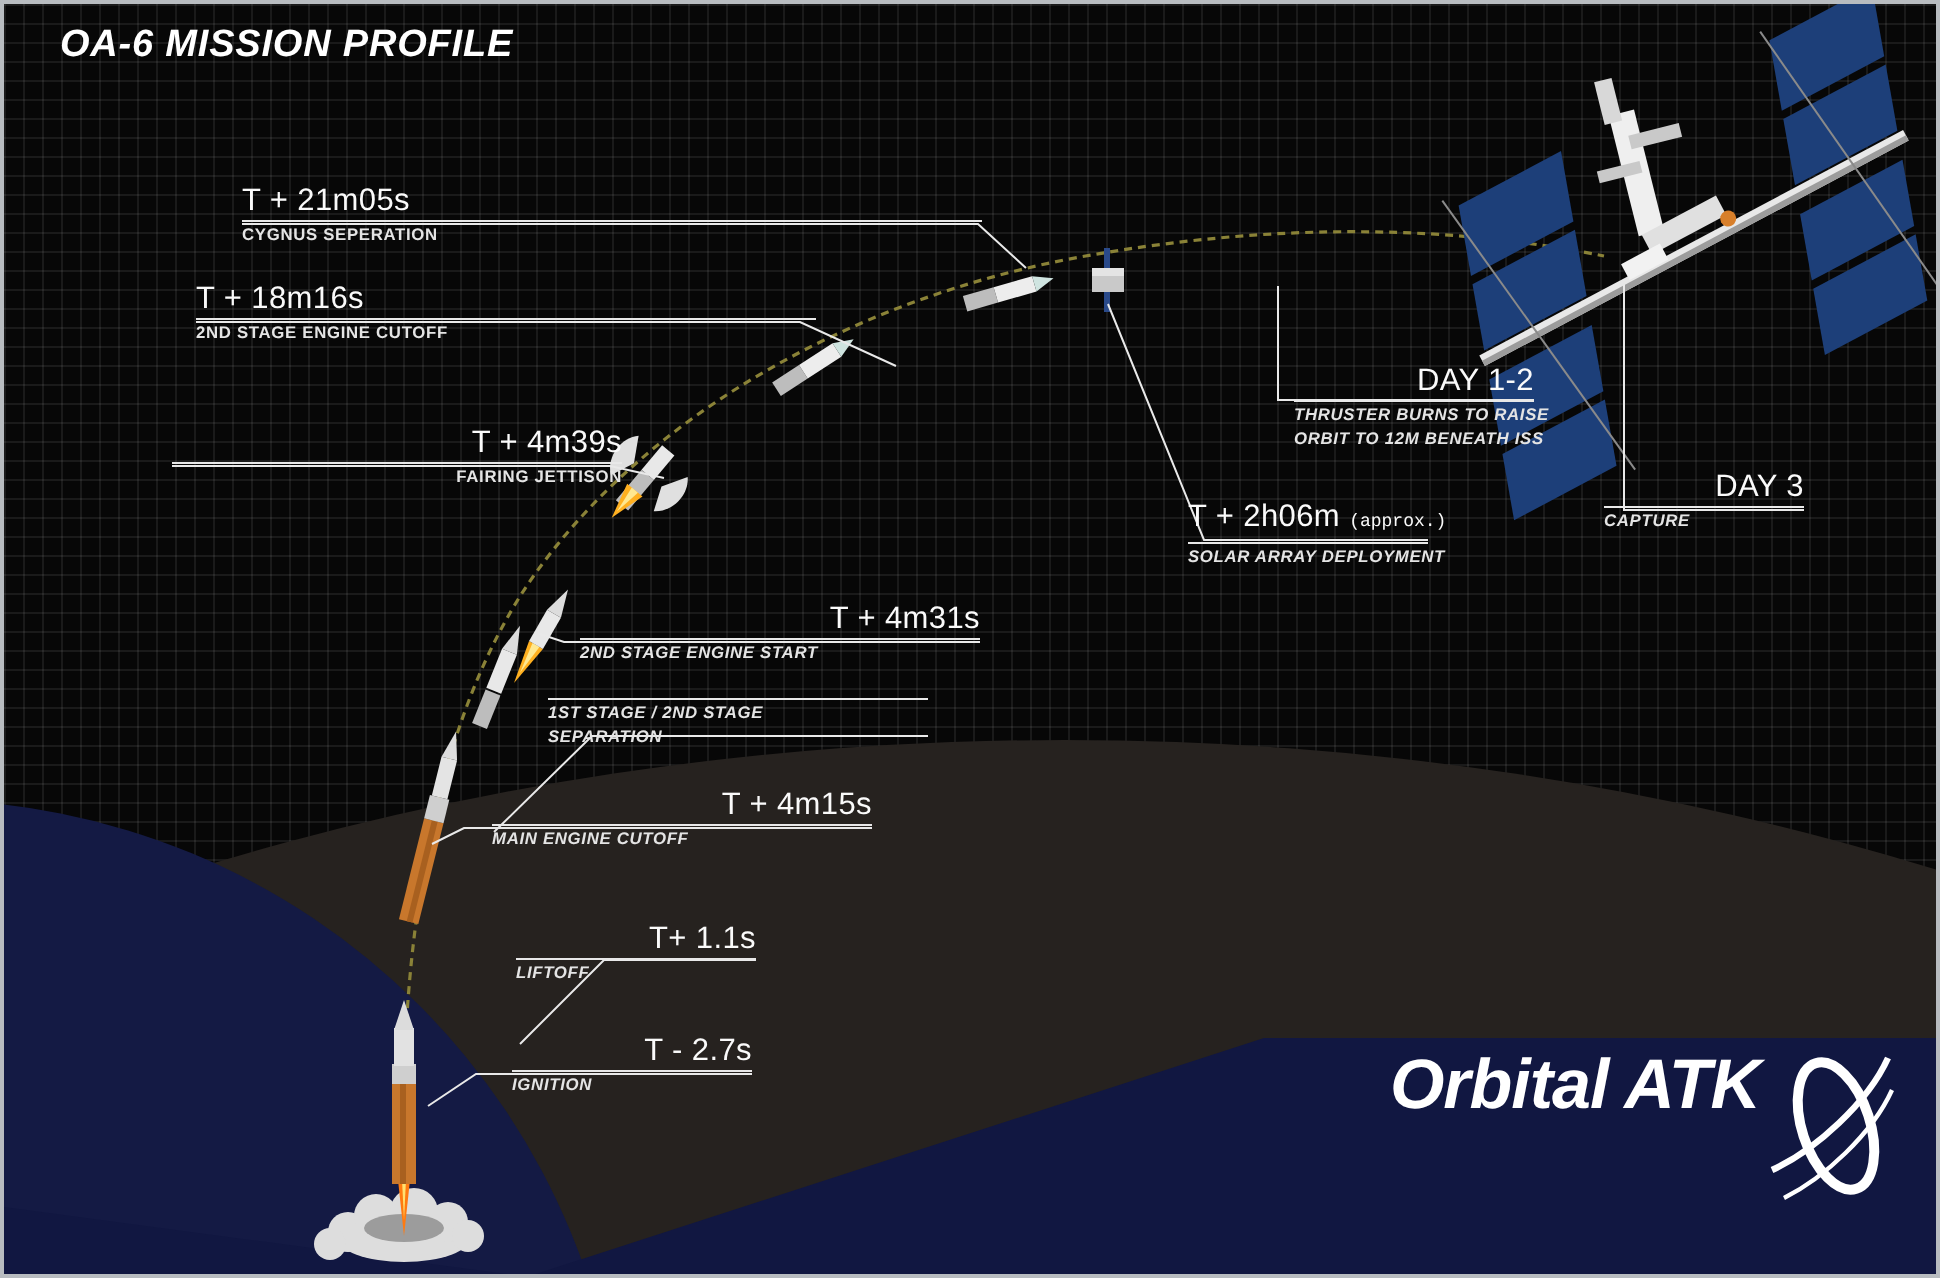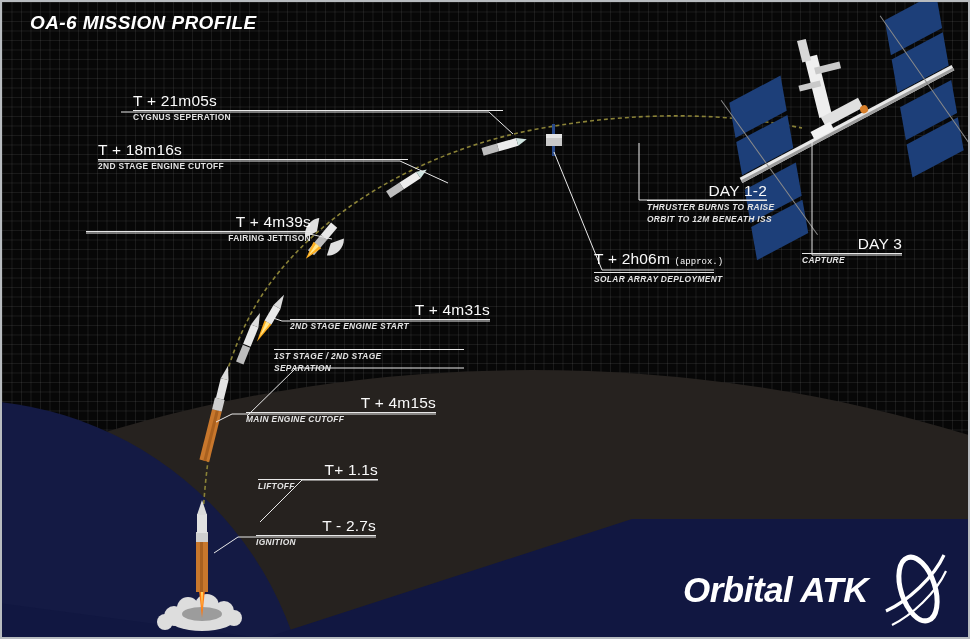--- a/index.html
+++ b/index.html
@@ -66,22 +66,22 @@
   .callout.ra .s{text-align:left;font-style:italic;}
 
   
   #title{
     position:absolute; left:28px; top:10px;
     font-size:19px; font-weight:bold; font-style:italic;
     color:#fff; letter-spacing:.4px;
   }
   
   #logo{
-    position:absolute; right:20px; bottom:6px;
-    display:flex; align-items:center; gap:14px;
+    position:absolute; right:20px; bottom:32px;
+    display:flex; align-items:flex-start; gap:2px;
   }
   #logo .word{
     font-size:35px; font-weight:bold; font-style:italic;
     color:#fff; letter-spacing:-.5px; white-space:nowrap;
   }
   svg{display:block;overflow:visible;}
   .ln{stroke:#e9e9e9;stroke-width:1;fill:none;}
 </style>
 </head>
 <body>
@@ -226,21 +226,21 @@
 
     <path class="ln" d="M712,268 L600,268 L552,150"></path>
 
     <path class="ln" d="M765,198 L637,198 L637,141"></path>
 
     <path class="ln" d="M900,253 L810,253 L810,140"></path>
   </svg>
 
   <div id="title">OA-6 MISSION PROFILE</div>
 
-  <div class="callout" style="left:119px;top:90px;width:370px;margin-left:12px;">
+  <div class="callout" style="left:119px;top:90px;width:370px;">
     <div class="t">T + 21m05s</div>
       <div class="rule"></div>
     <div class="s">CYGNUS SEPERATION</div>
   </div>
 
   <div class="callout" style="left:96px;top:139px;width:310px;">
     <div class="t">T + 18m16s</div>
       <div class="rule"></div>
     <div class="s">2ND STAGE ENGINE CUTOFF</div>
   </div>

